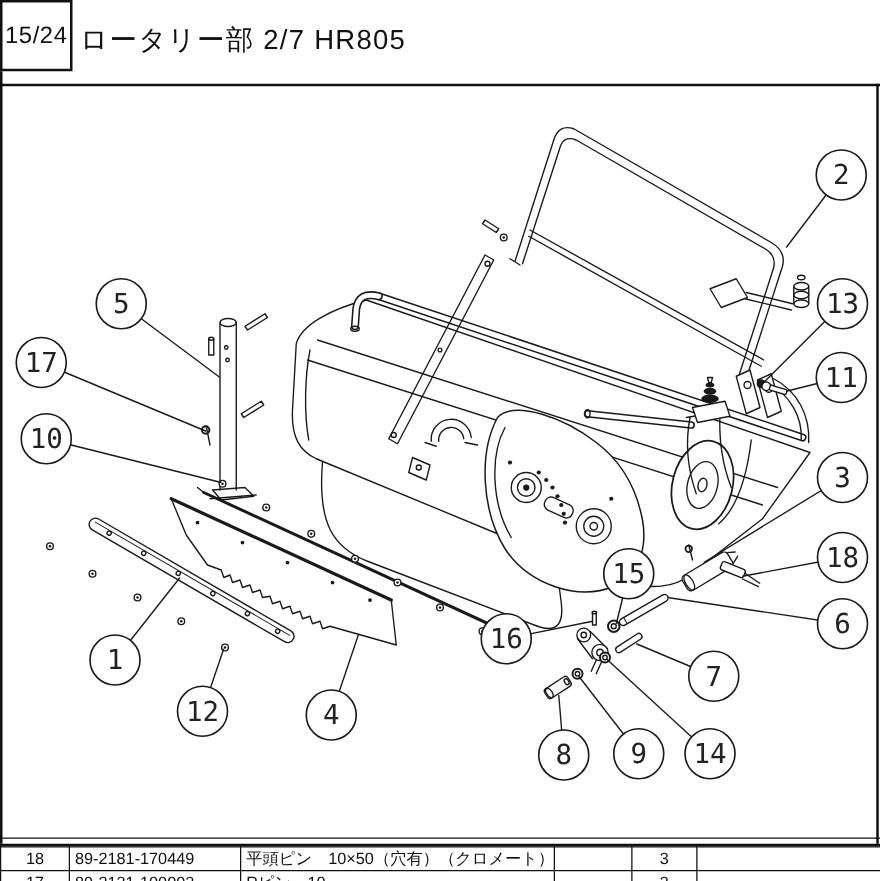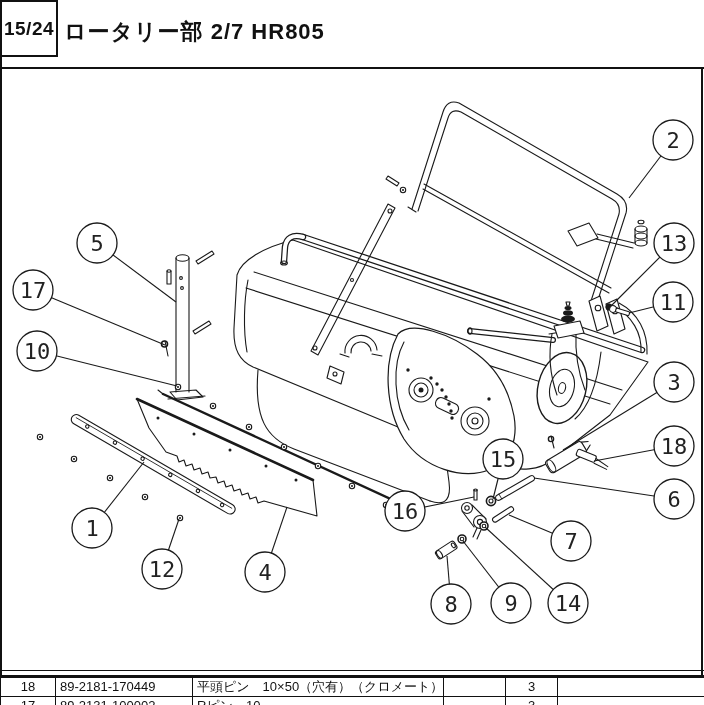--- a/index.html
+++ b/index.html
@@ -6,25 +6,25 @@
   body{
     width:704px;height:705px;position:relative;overflow:hidden;
     background:#fff;color:#111;
     font-family:"Liberation Sans",sans-serif;
   }
   .border-line{position:absolute;background:#111;}
   #page-number-box{
     position:absolute;left:0;top:0;width:54px;height:53px;
     border:2px solid #111;background:#fff;
     display:flex;align-items:center;justify-content:center;
-    font-size:19px;font-weight:bold;letter-spacing:0.5px;
+    font-size:19px;font-weight:normal;letter-spacing:0.5px;
   }
   #page-title{
     position:absolute;left:64px;top:17px;
-    font-size:22px;font-weight:bold;letter-spacing:1px;white-space:nowrap;
+    font-size:22px;font-weight:normal;letter-spacing:1px;white-space:nowrap;
   }
   #diagram-svg{position:absolute;left:0;top:0;}
   #callout-layer line{stroke:#1a1a1a;stroke-width:1.1;}
   #callout-layer circle{fill:#fff;stroke:#1a1a1a;stroke-width:1.3;}
   #callout-layer text{
     font-family:"DejaVu Sans Mono",monospace;font-size:22px;fill:#222;
     text-anchor:middle;
   }
   #parts-table-wrap{
     position:absolute;left:0;top:675px;width:704px;

